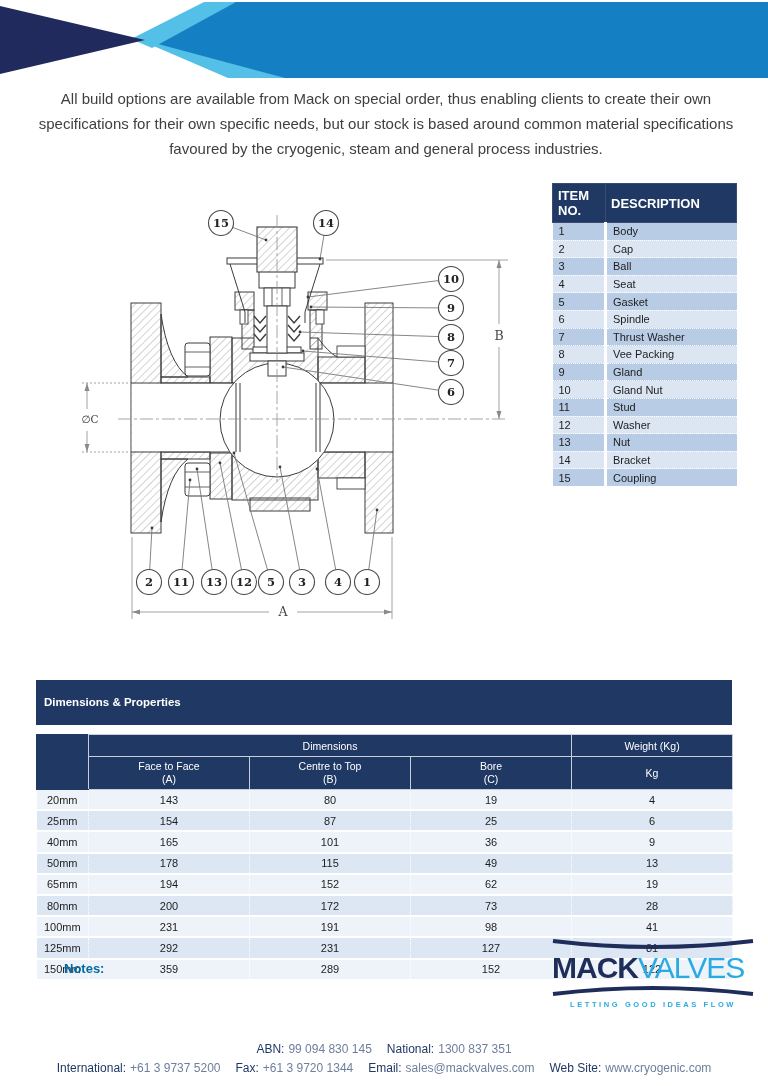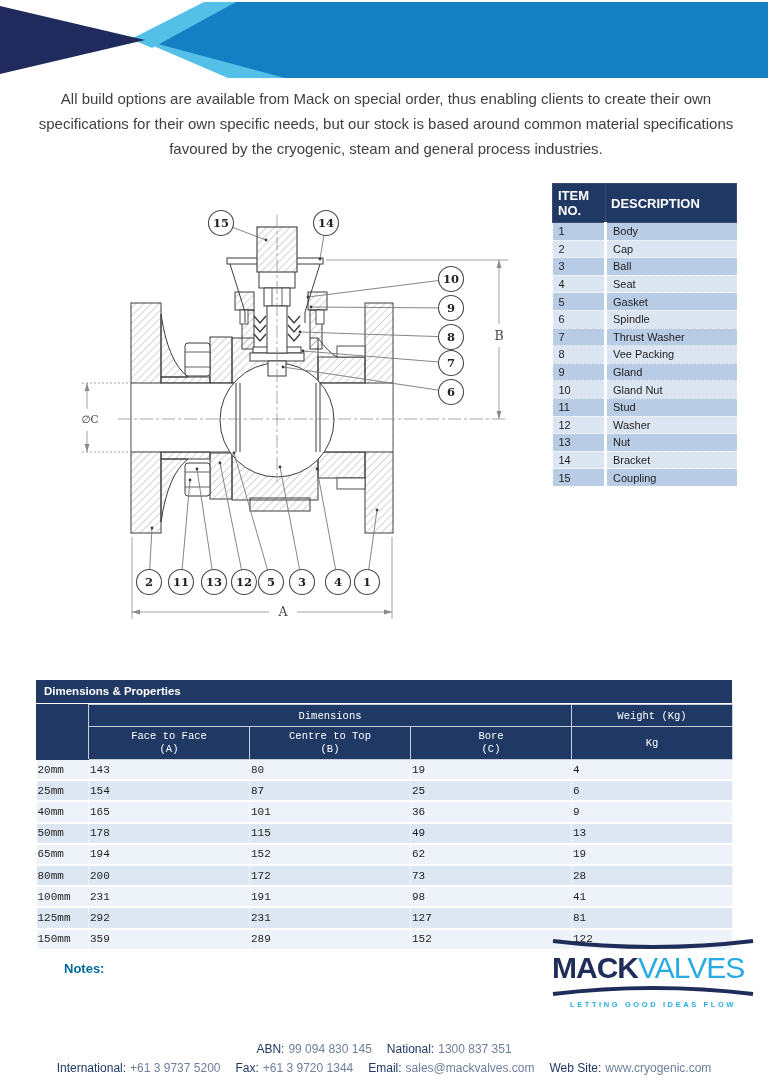--- a/index.html
+++ b/index.html
@@ -20,29 +20,29 @@
             padding:4px 5px;height:30px;vertical-align:middle;border:1px solid #3d4a73;}
   .parts th:first-child{width:42px;}
   .parts td{height:16.6px;padding:0 6px;vertical-align:middle;border-bottom:1px dotted #fff;}
   .parts td:first-child{border-right:3px solid #fff;}
   .parts tbody tr:nth-child(odd) td{background:#b9cce5;}
   .parts tbody tr:nth-child(even) td{background:#dce6f3;}
 
   
   .dims-wrap{position:absolute;left:36px;top:680px;width:696px;}
   .dims-title{background:#1f3864;color:#fff;font-weight:bold;font-size:11.5px;
-              padding:5px 8px;height:13px;}
+              padding:16px 8px;height:13px;}
   table.dims{width:100%;border-collapse:collapse;font-size:11px;color:#1d1d1d;
-             margin-top:1px;table-layout:fixed;font-family:Liberation Mono, monospace;}
+             margin-top:9px;table-layout:fixed;}
   .dims th{background:#1f3864;color:#fff;font-weight:normal;font-size:10.5px;
            text-align:center;border:1px solid #c7cdd9;vertical-align:middle;}
   .dims .grow th{height:19px;}
   .dims .srow th{height:30px;line-height:13px;}
   .dims th.corner{border-left:1px solid #1f3864;border-top:1px solid #1f3864;border-bottom:1px solid #1f3864;}
-  .dims td{height:17.2px;border-bottom:2px solid #fff;
+  .dims td{text-align:center;height:17.2px;border-bottom:2px solid #fff;
            border-right:1px dotted #fff;vertical-align:middle;}
   .dims tbody tr:nth-child(odd) td{background:#eef3fa;}
   .dims tbody tr:nth-child(even) td{background:#dde7f3;}
 
   .notes{position:absolute;left:64px;top:961px;font-size:13px;font-weight:bold;color:#0369a1;}
 
   .logo{position:absolute;left:543px;top:934px;width:220px;height:78px;}
   .footer{position:absolute;left:0;top:1042px;width:768px;font-size:12px;color:#6e7e9c;}
   .fline{display:flex;justify-content:center;gap:15px;margin-bottom:5px;white-space:nowrap;}
   .flabel{color:#1f3864;font-weight:normal;margin-right:4px;}

